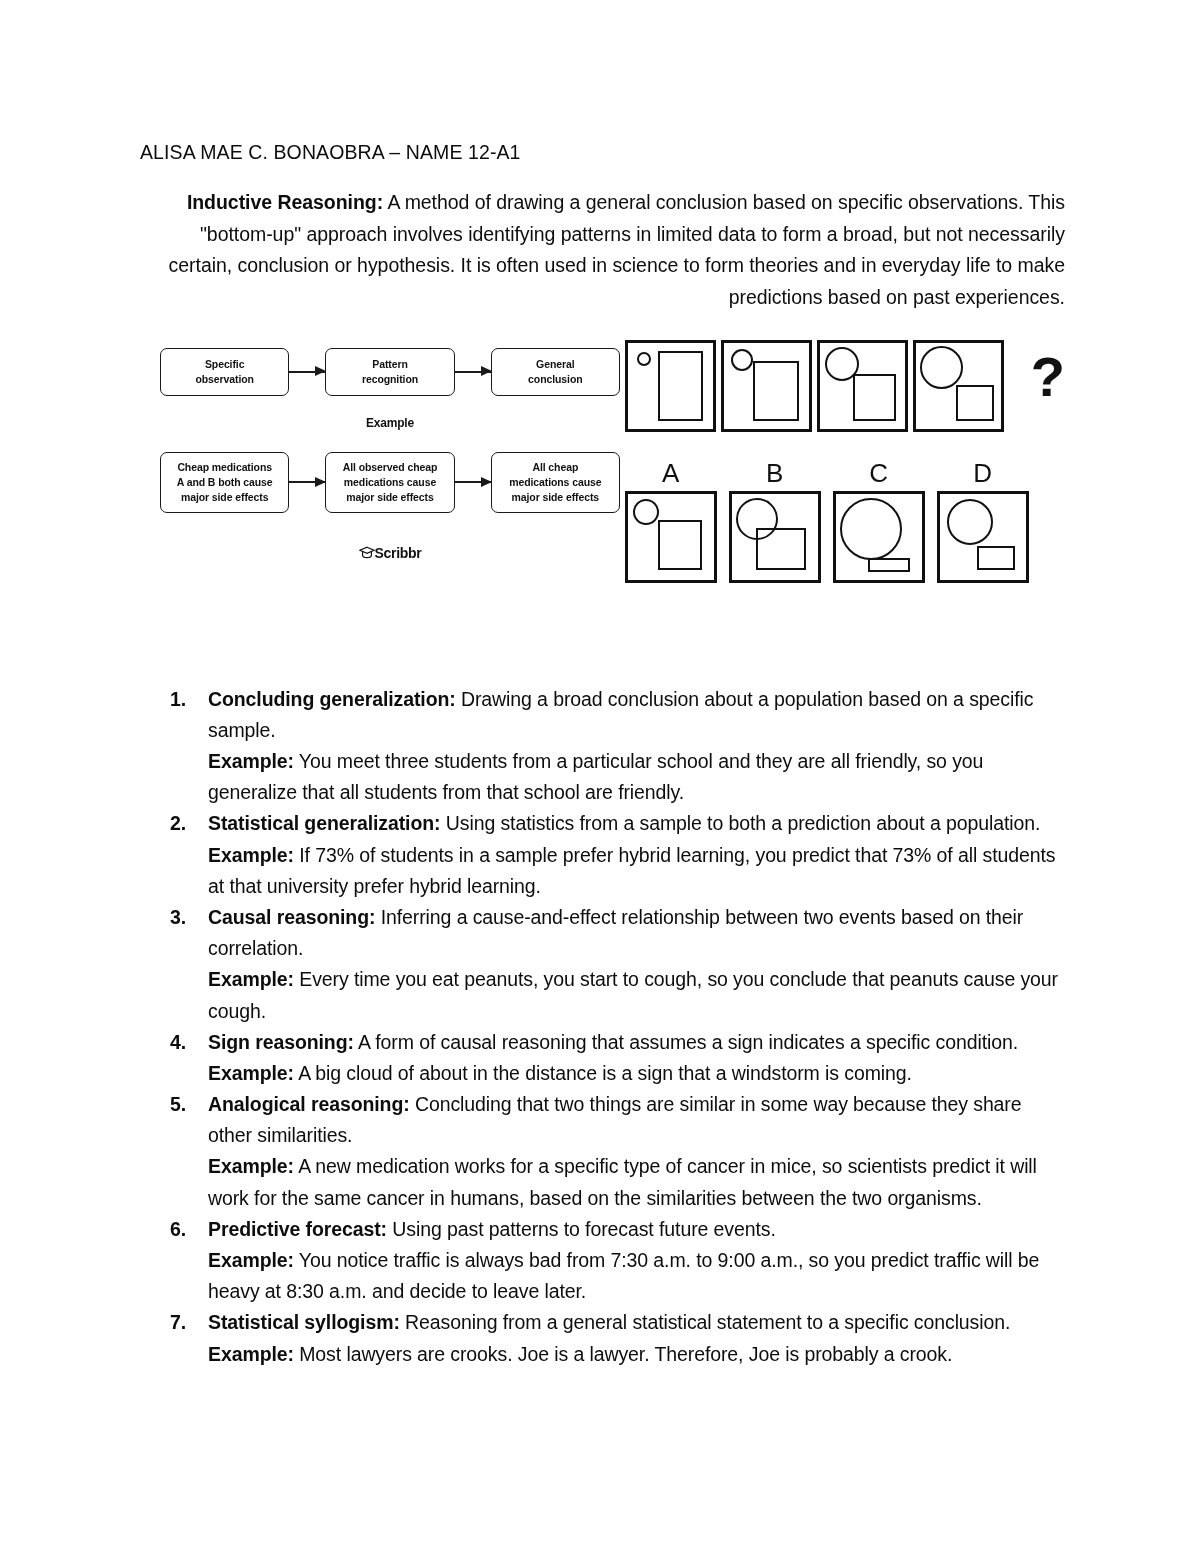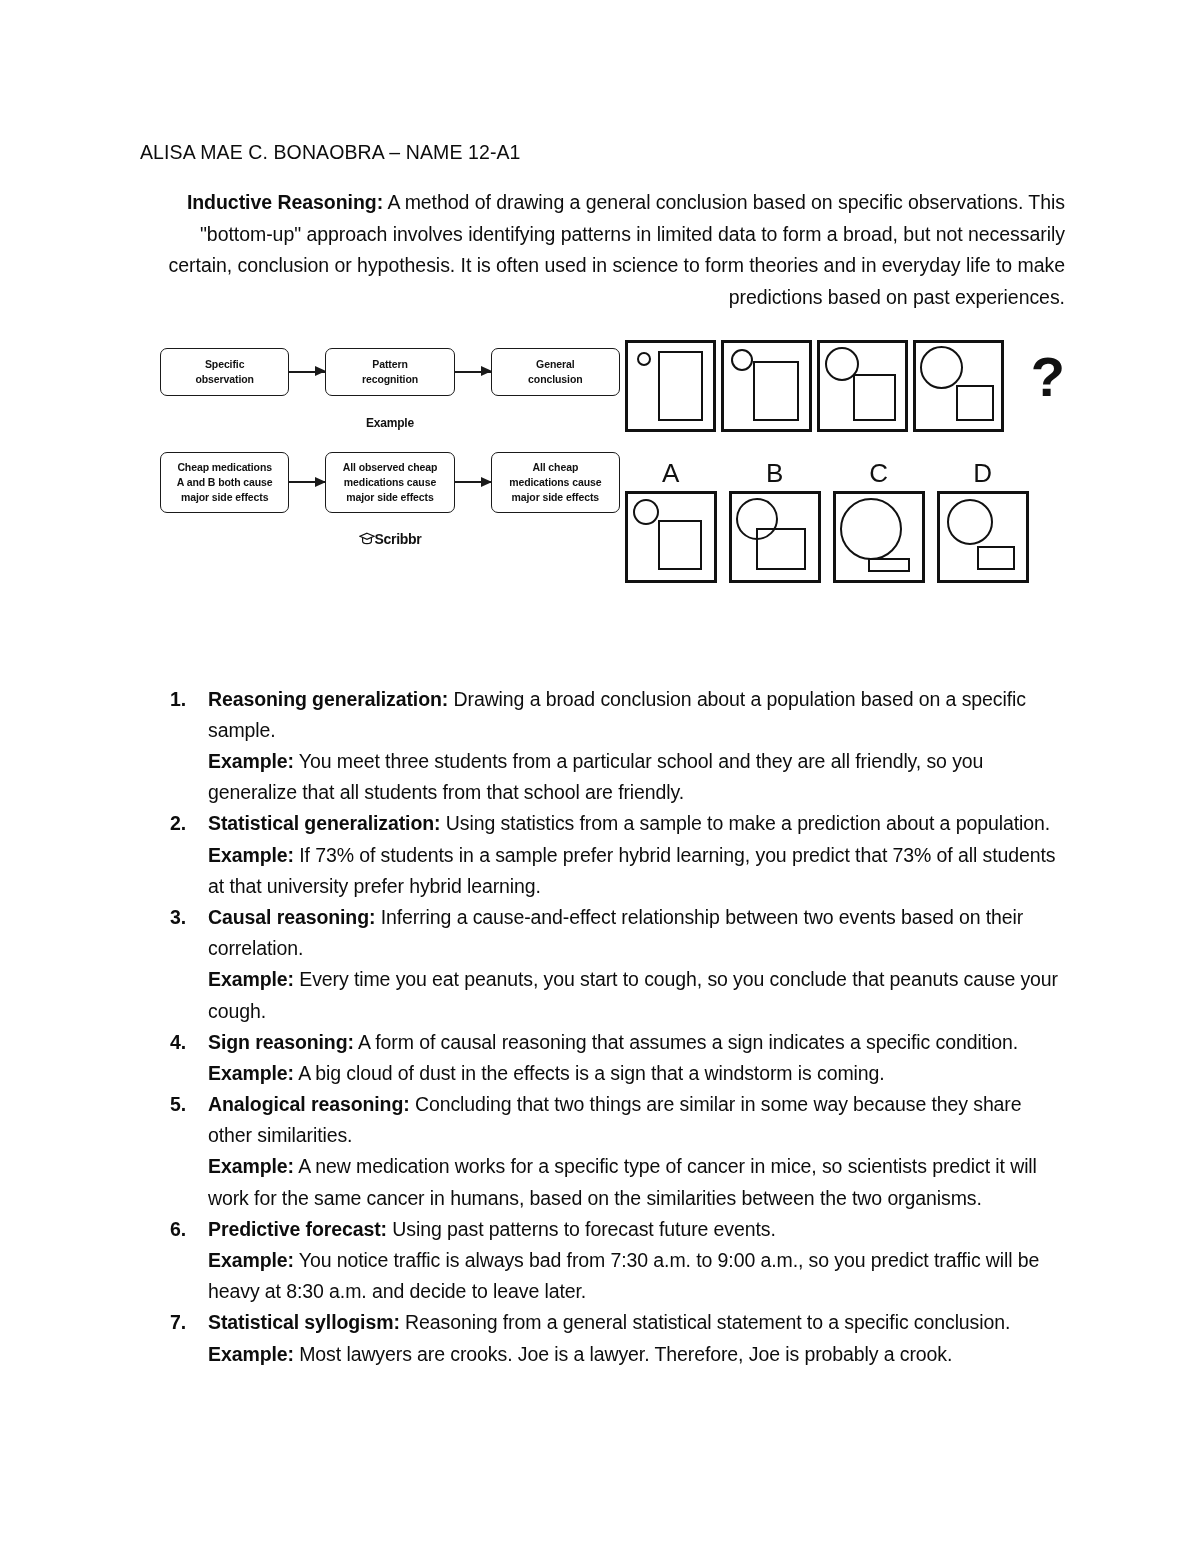--- a/index.html
+++ b/index.html
@@ -118,21 +118,21 @@
   }
   .flow-example-label {
     text-align: center;
     font-size: 12px;
     font-weight: 700;
     letter-spacing: -0.2px;
     margin: 20px 0 22px 0;
     color: #111;
   }
   .scribbr {
-    margin-top: 18px;
+    margin-top: 32px;
     display: flex;
     align-items: center;
     justify-content: center;
     gap: 0;
   }
   .scribbr-word {
     font-size: 14px;
     font-weight: 800;
     letter-spacing: -0.3px;
     color: #111;
@@ -335,34 +335,34 @@
               <span class="rect" style="left:37px;top:52px;width:38px;height:24px;"></span>
             </div>
           </div>
         </div>
       </div>
     </div>
 
 
     <ol class="types">
       <li>
-        <b>Reasoning generalization:</b><span> Drawing a broad conclusion about a population based on a specific sample.</span><br>
+        <b>Concluding generalization:</b><span> Drawing a broad conclusion about a population based on a specific sample.</span><br>
         <b>Example:</b><span> You meet three students from a particular school and they are all friendly, so you generalize that all students from that school are friendly.</span>
       </li>
       <li>
-        <b>Statistical generalization:</b><span> Using statistics from a sample to make a prediction about a population.</span><br>
+        <b>Statistical generalization:</b><span> Using statistics from a sample to both a prediction about a population.</span><br>
         <b>Example:</b><span> If 73% of students in a sample prefer hybrid learning, you predict that 73% of all students at that university prefer hybrid learning.</span>
       </li>
       <li>
         <b>Causal reasoning:</b><span> Inferring a cause-and-effect relationship between two events based on their correlation.</span><br>
         <b>Example:</b><span> Every time you eat peanuts, you start to cough, so you conclude that peanuts cause your cough.</span>
       </li>
       <li>
         <b>Sign reasoning:</b><span> A form of causal reasoning that assumes a sign indicates a specific condition.</span><br>
-        <b>Example:</b><span> A big cloud of dust in the effects is a sign that a windstorm is coming.</span>
+        <b>Example:</b><span> A big cloud of about in the distance is a sign that a windstorm is coming.</span>
       </li>
       <li>
         <b>Analogical reasoning:</b><span> Concluding that two things are similar in some way because they share other similarities.</span><br>
         <b>Example:</b><span> A new medication works for a specific type of cancer in mice, so scientists predict it will work for the same cancer in humans, based on the similarities between the two organisms.</span>
       </li>
       <li>
         <b>Predictive forecast:</b><span> Using past patterns to forecast future events.</span><br>
         <b>Example:</b><span> You notice traffic is always bad from 7:30 a.m. to 9:00 a.m., so you predict traffic will be heavy at 8:30 a.m. and decide to leave later.</span>
       </li>
       <li>

